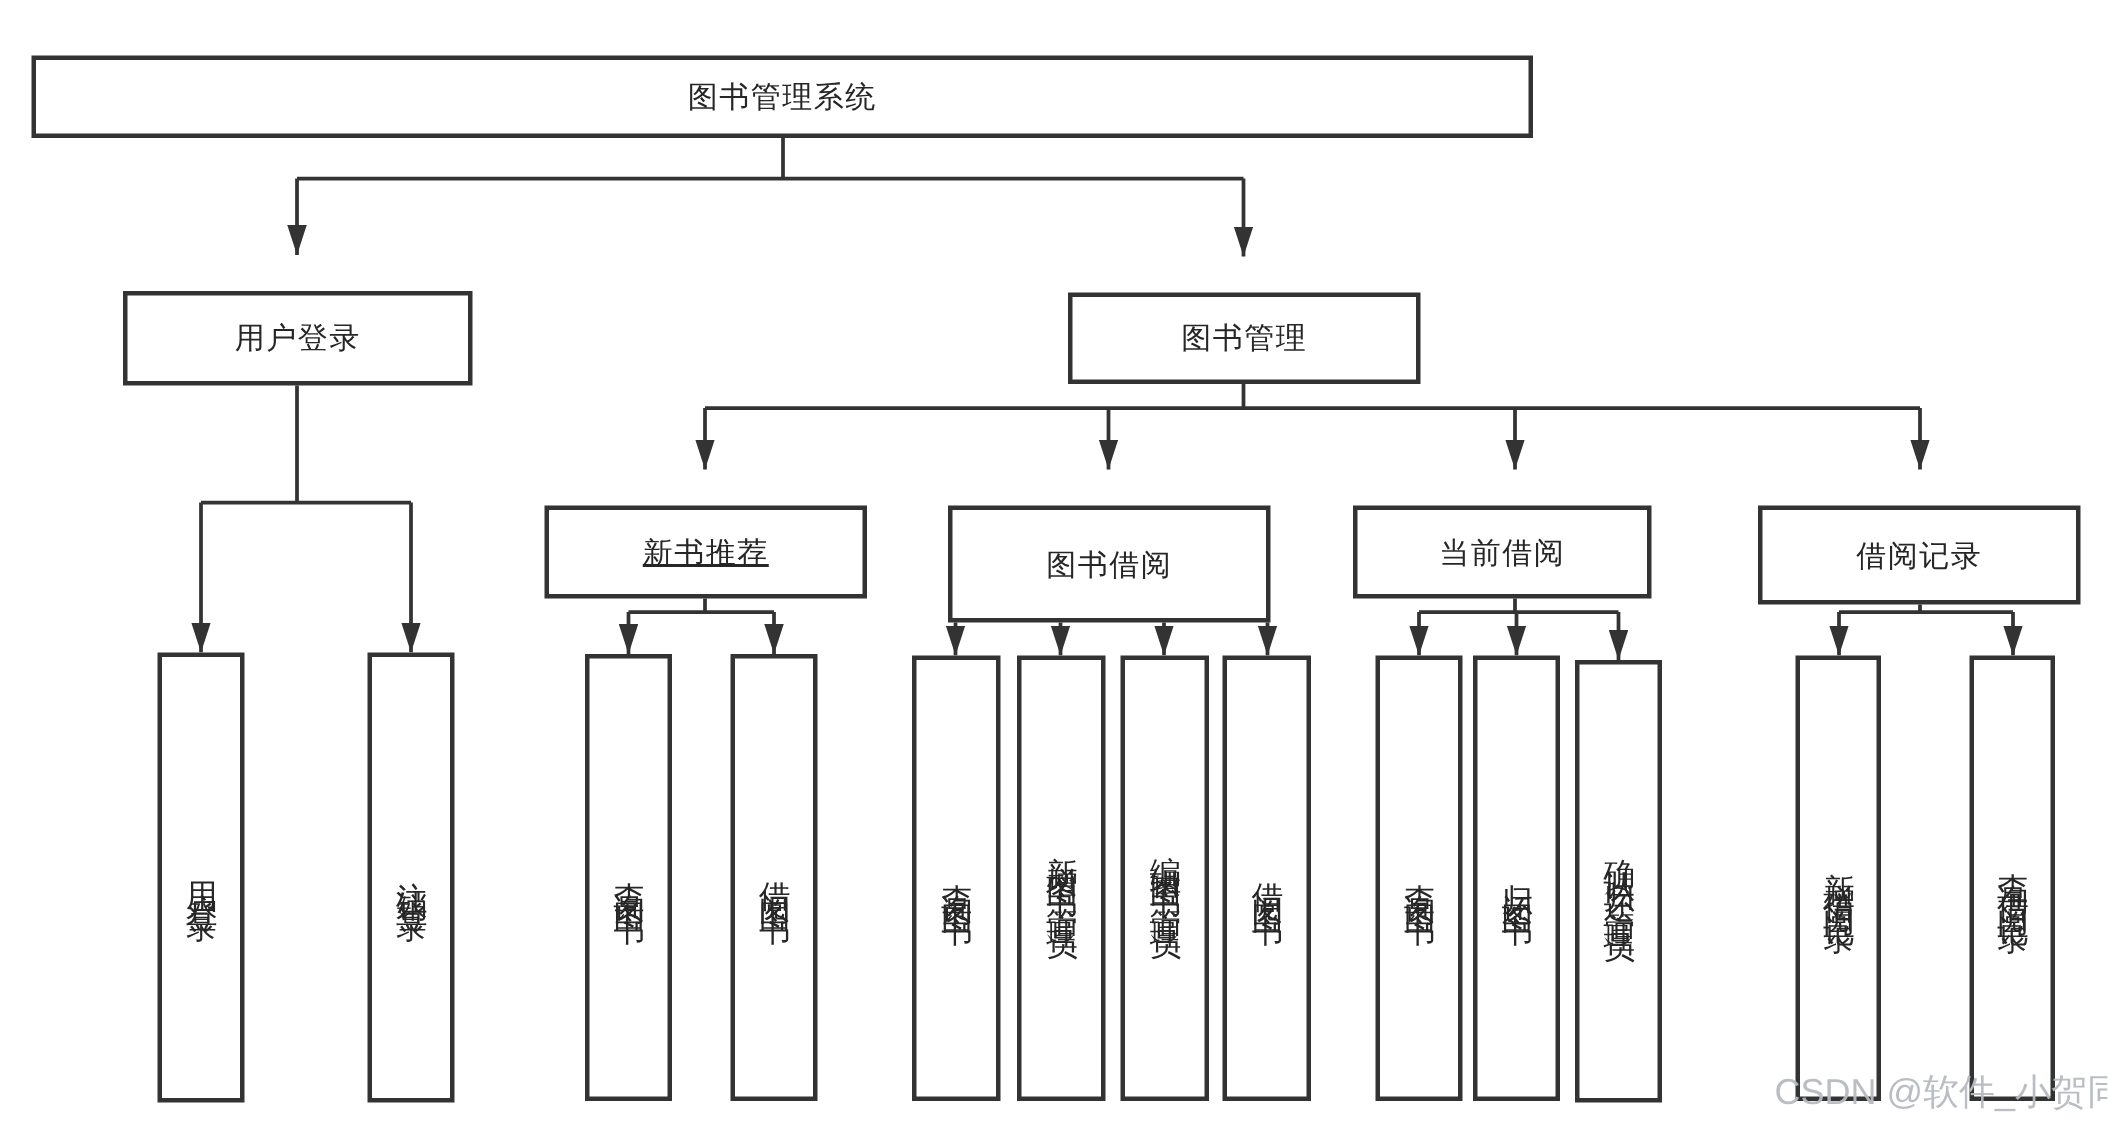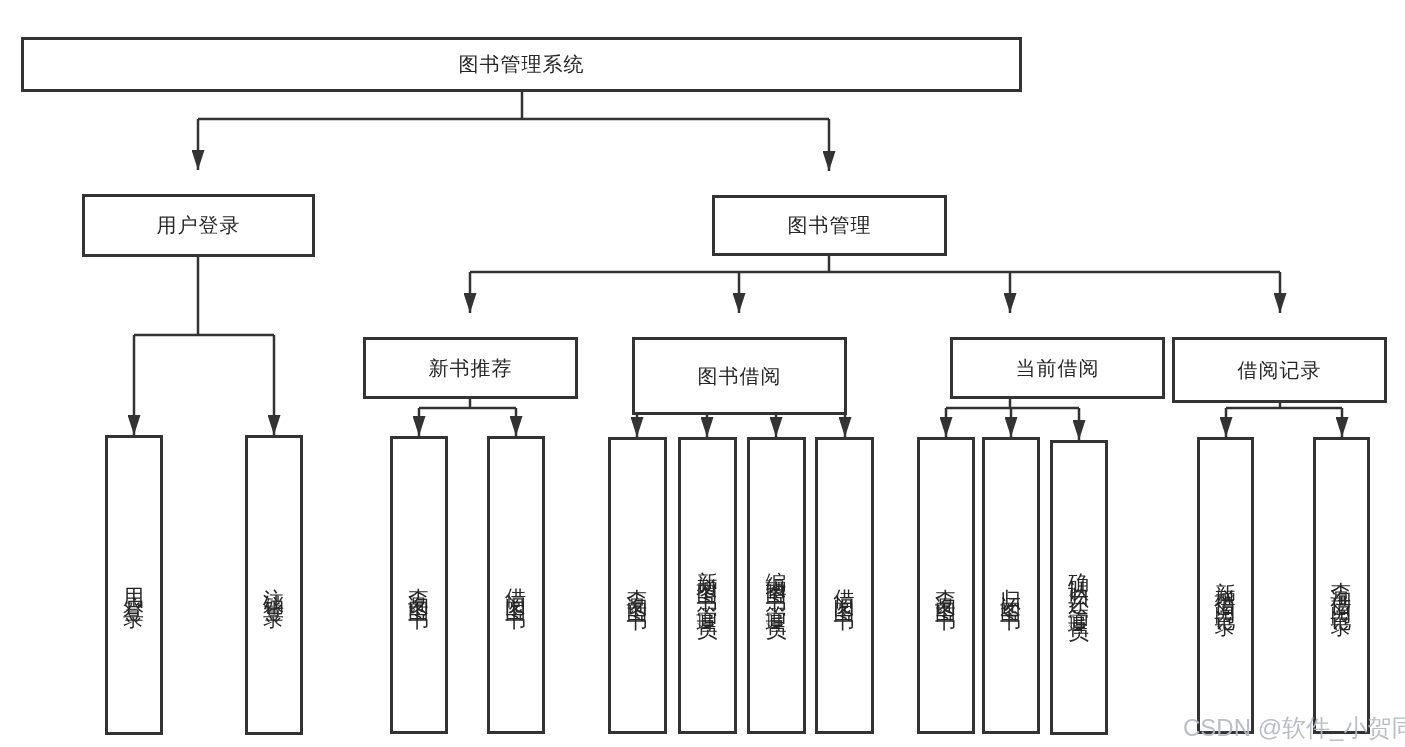--- a/index.html
+++ b/index.html
@@ -134,27 +134,27 @@
     <span>图书管理系统</span>
   </div>
 
   <div class="node hbox" style="left:82px; top:170px; width:233px; height:63px;">
     <span>用户登录</span>
   </div>
   <div class="node hbox" style="left:712px; top:171px; width:235px; height:61px;">
     <span>图书管理</span>
   </div>
 
-  <div class="node hbox" style="left:363px; top:313px; width:215px; height:62px;">
+  <div class="node hbox" style="left:363px; top:313px; width:215px; height:62px;text-decoration:underline;">
     <span>新书推荐</span>
   </div>
   <div class="node hbox" style="left:632px; top:313px; width:215px; height:78px;">
     <span>图书借阅</span>
   </div>
-  <div class="node hbox" style="left:950px; top:313px; width:215px; height:62px;">
+  <div class="node hbox" style="left:902px; top:313px; width:199px; height:62px;">
     <span>当前借阅</span>
   </div>
   <div class="node hbox" style="left:1172px; top:313px; width:215px; height:66px;">
     <span>借阅记录</span>
   </div>
 
   <div class="node vbox" style="left:105px; top:435px; width:58px; height:300px;">
     <span class="vtext">用户登录</span>
   </div>
   <div class="node vbox" style="left:245px; top:435px; width:58px; height:300px;">

